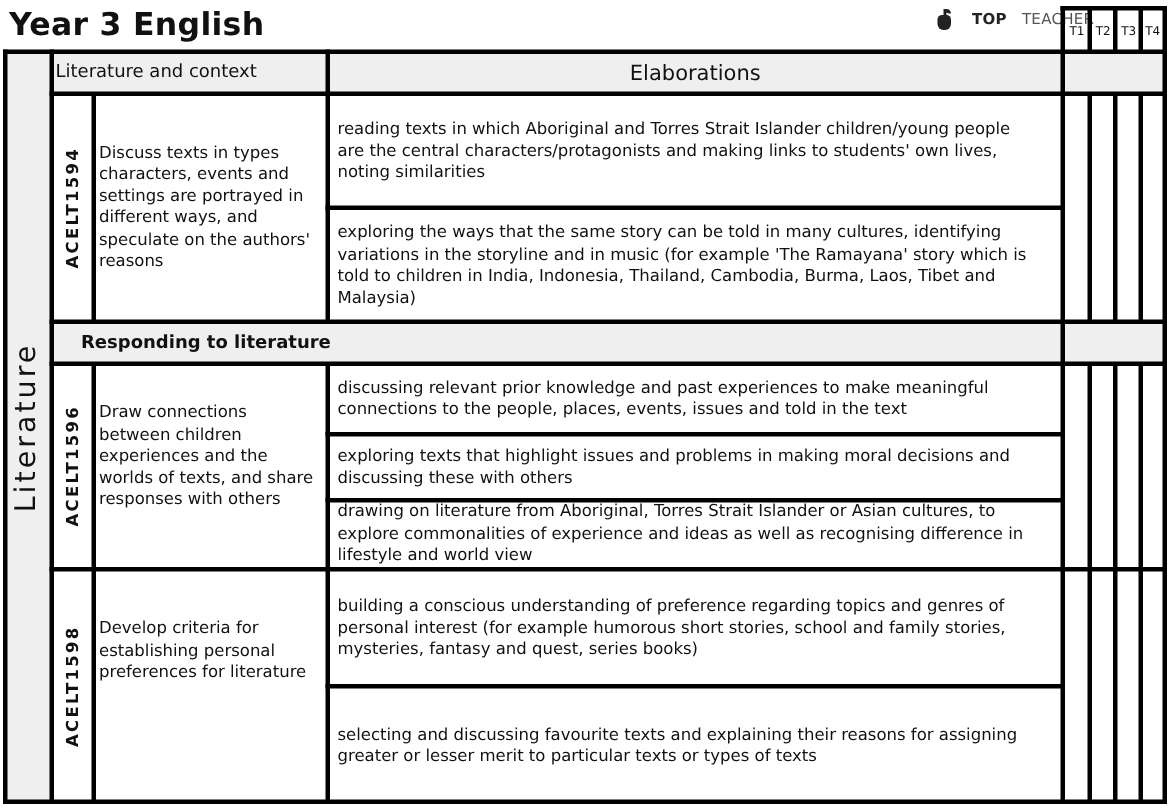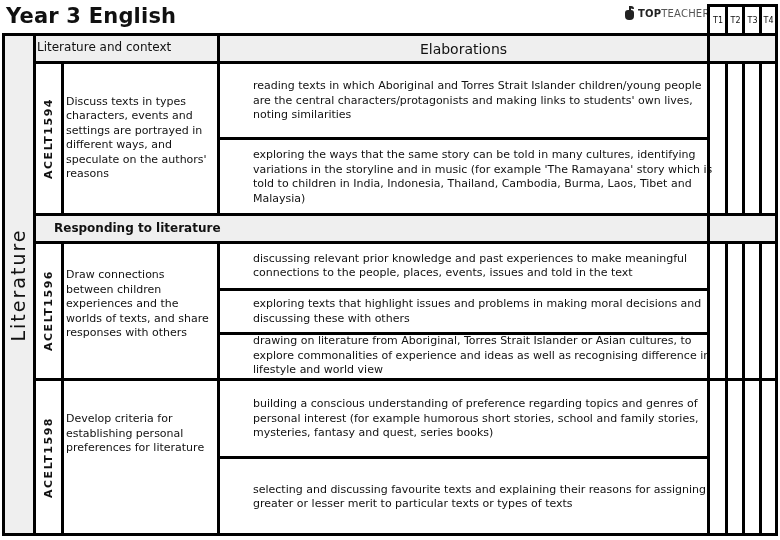--- a/index.html
+++ b/index.html
@@ -1,21 +1,21 @@
 <!DOCTYPE html>
 <html><head>
 <meta charset="utf-8">
 <style>
   * { box-sizing: border-box; margin: 0; padding: 0; }
   html, body { width: 780px; height: 540px; background: #ffffff; overflow: hidden; }
   body { position: relative; font-family: "DejaVu Sans", sans-serif; color: #111; }
 
   .title { position: absolute; left: 6px; top: 4px; font-size: 21px; font-weight: bold; letter-spacing: 0.2px; color: #111; text-align: right; }
 
-  .logo { position: absolute; left: 624px; top: 5px; height: 16px; display: flex; align-items: center; gap: 3px; }
+  .logo { position: absolute; left: 624px; top: 5px; height: 16px; display: flex; align-items: center; gap: 13px; }
   .logo .apple { width: 11px; height: 14px; position: relative; }
   .logo .apple .body { position: absolute; left: 1px; top: 4px; width: 9px; height: 10px; background: #222; border-radius: 3px 3px 4px 4px; }
   .logo .apple .stem { position: absolute; left: 5px; top: 0; width: 2px; height: 5px; background: #222; }
   .logo .apple .leaf { position: absolute; left: 6px; top: 0; width: 4px; height: 3px; background: #222; border-radius: 0 3px 0 3px; }
   .logo .top { font-size: 10px; font-weight: bold; color: #222; letter-spacing: 0.2px; }
   .logo .teacher { font-size: 10px; color: #555; margin-left: -3px; letter-spacing: 0.2px; }
 
   .line { position: absolute; background: #000; }
   .cell { position: absolute; }
   .grey { background: #efefef; }
@@ -25,21 +25,21 @@
   .section-title { position: absolute; left: 37px; font-size: 12px; }
   .section-title.bold { font-weight: bold; }
 
   .vert-lit { position: absolute; left: 2px; top: 34px; width: 32px; height: 502px; display: flex; align-items: center; justify-content: center; }
   .vert-lit span { transform: rotate(-90deg); white-space: nowrap; font-size: 19px; letter-spacing: 2px; color: #111; }
 
   .code { position: absolute; display: flex; align-items: center; justify-content: center; }
   .code span { transform: rotate(-90deg); white-space: nowrap; font-size: 11px; font-weight: bold; letter-spacing: 1.5px; }
 
   .desc { position: absolute; display: flex; align-items: center; padding-left: 4px; padding-right: 4px; font-size: 11px; line-height: 14.5px; }
-  .elab { position: absolute; left: 236px; width: 486px; display: flex; align-items: center; padding-left: 17px; font-size: 11px; line-height: 14.5px; }
+  .elab { position: absolute; left: 208px; width: 486px; display: flex; align-items: center; padding-left: 17px; font-size: 11px; line-height: 14.5px; }
 </style>
 </head>
 <body>
 
 <div class="title">Year 3 English</div>
 <div class="logo">
   <div class="apple">
       <div class="stem"></div>
       <div class="leaf"></div>
       <div class="body"></div>

